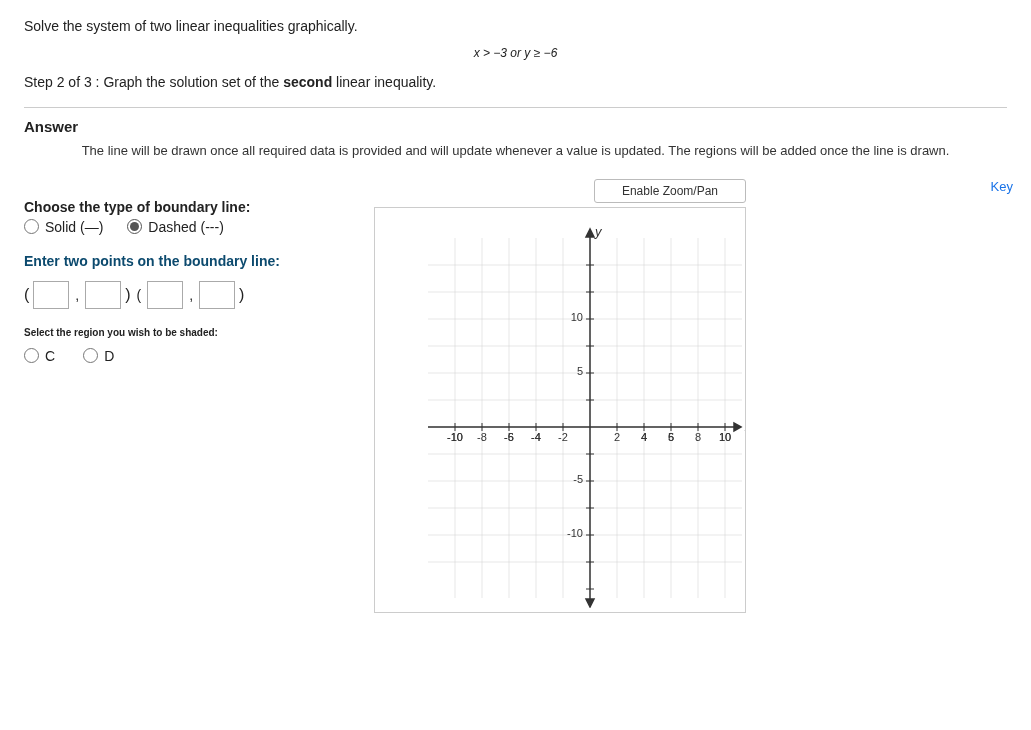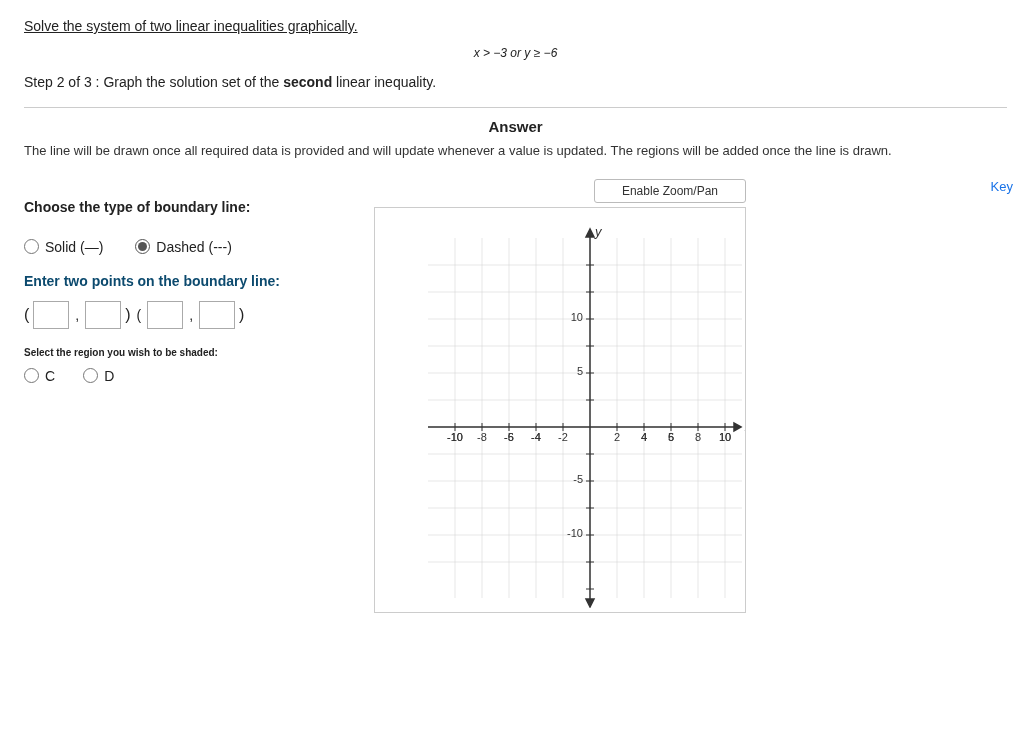--- a/index.html
+++ b/index.html
@@ -13,21 +13,20 @@
       background: #fff;
       width: 1031px;
       min-height: 730px;
       padding: 18px 24px;
       position: relative;
     }
     .problem-statement {
       font-size: 14px;
       color: #222;
       margin-bottom: 10px;
-      text-decoration: underline;
     }
     .equation-line {
       text-align: center;
       font-size: 12px;
       color: #222;
       margin: 12px 0 14px 0;
       font-style: italic;
     }
     .step-line {
       font-size: 14px;
@@ -38,59 +37,59 @@
     .divider {
       border: none;
       border-top: 1px solid #ccc;
       margin: 14px 0 10px 0;
     }
     .answer-label {
       font-size: 15px;
       font-weight: bold;
       color: #222;
       margin-bottom: 6px;
-      text-align: center;
     }
     .key-link {
       position: absolute;
       top: 155px;
       right: 18px;
       font-size: 13px;
       color: #1a73e8;
       cursor: pointer;
       margin-top: 24px;
     }
     .instruction-text {
       font-size: 13px;
       color: #333;
       margin-bottom: 18px;
       line-height: 1.5;
+      text-align: center;
     }
     .main-content {
       display: flex;
       flex-direction: row;
       align-items: flex-start;
       gap: 30px;
       margin-top: 8px;
     }
     .left-panel {
       flex: 0 0 auto;
       min-width: 320px;
       padding-top: 20px;
     }
     .boundary-label {
       font-size: 14px;
       font-weight: bold;
       color: #222;
-      margin-bottom: 24px;
+      margin-bottom: 4px;
     }
     .radio-group {
       display: flex;
       flex-direction: row;
-      gap: 32px;
+      gap: 24px;
       margin-bottom: 18px;
       align-items: center;
     }
     .radio-option {
       display: flex;
       align-items: center;
       gap: 6px;
       font-size: 14px;
       color: #222;
       cursor: pointer;

